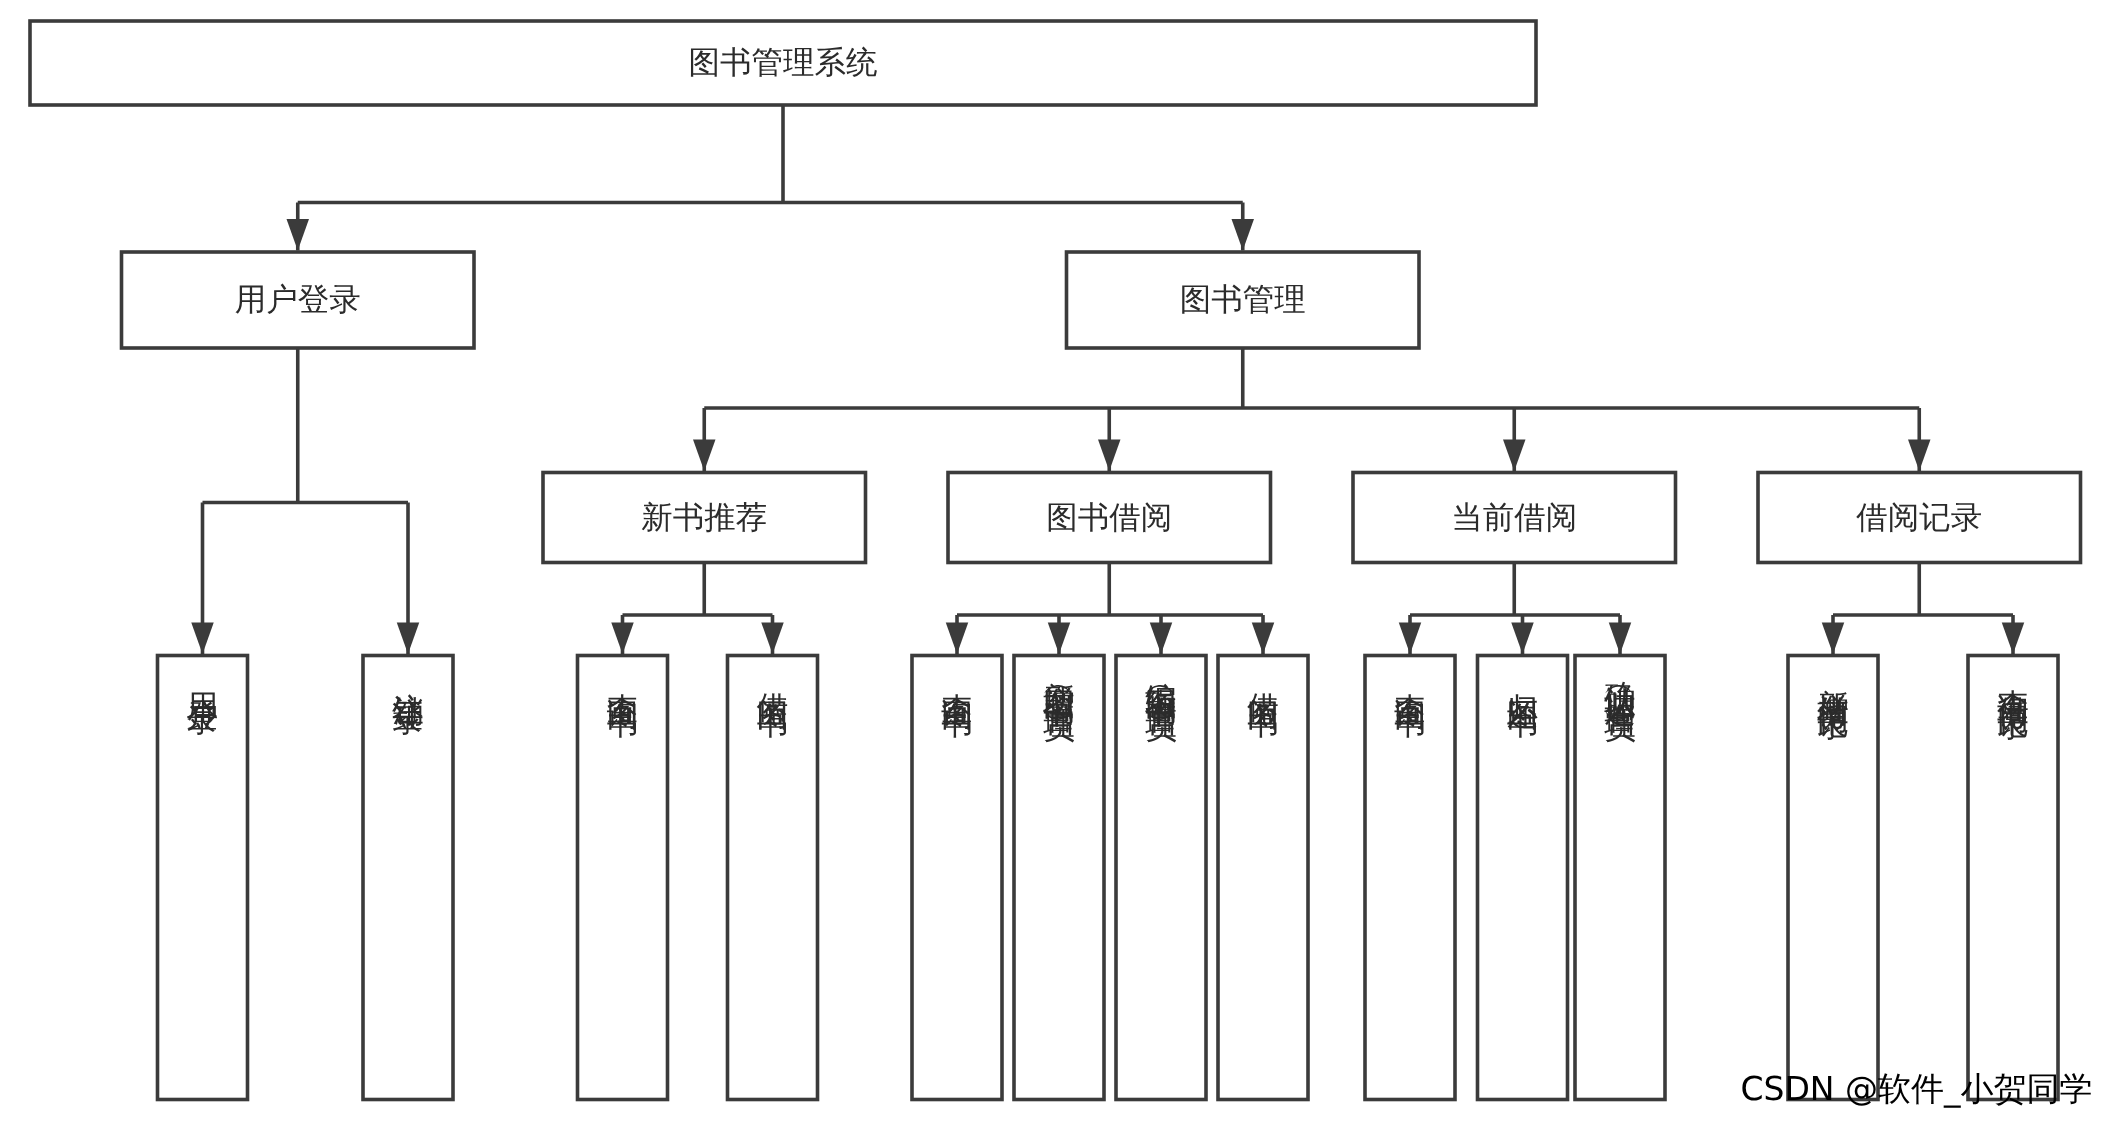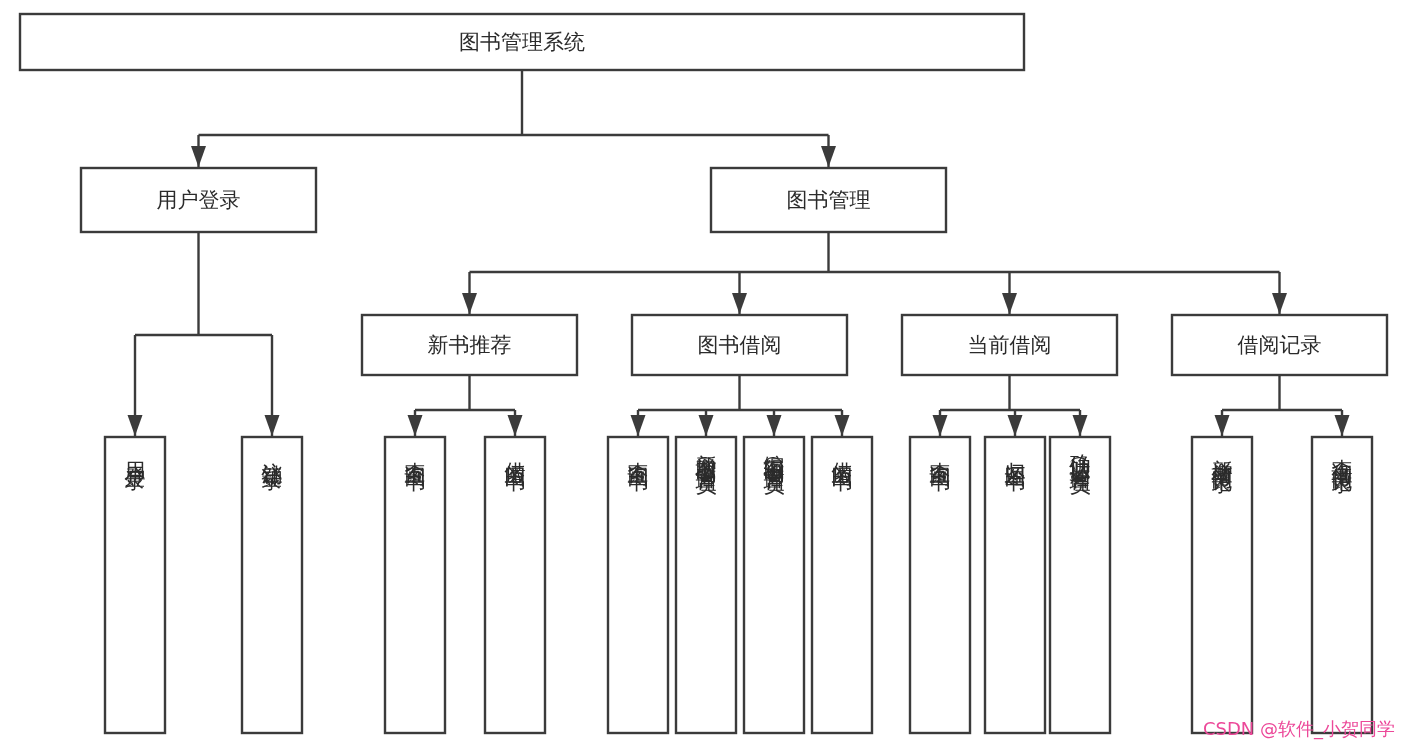--- a/index.html
+++ b/index.html
@@ -56,22 +56,22 @@
     writing-mode: vertical-rl;
     text-orientation: upright;
     text-anchor: middle;
     letter-spacing: 3px;
   }
   .watermark {
     position: absolute;
     right: 10px;
     bottom: 6px;
     font-family: "DejaVu Sans", "Liberation Sans", sans-serif;
-    font-size: 18px;
-    color: #ec4899;
+    font-size: 22px;
+    color: #000000;
     white-space: nowrap;
     user-select: none;
   }
 </style>
 </head>
 <body>
 
 <div id="chart-root">
   <svg class="flow" viewBox="0 0 1405 747" xmlns="http://www.w3.org/2000/svg">
     <g id="edge-layer">

